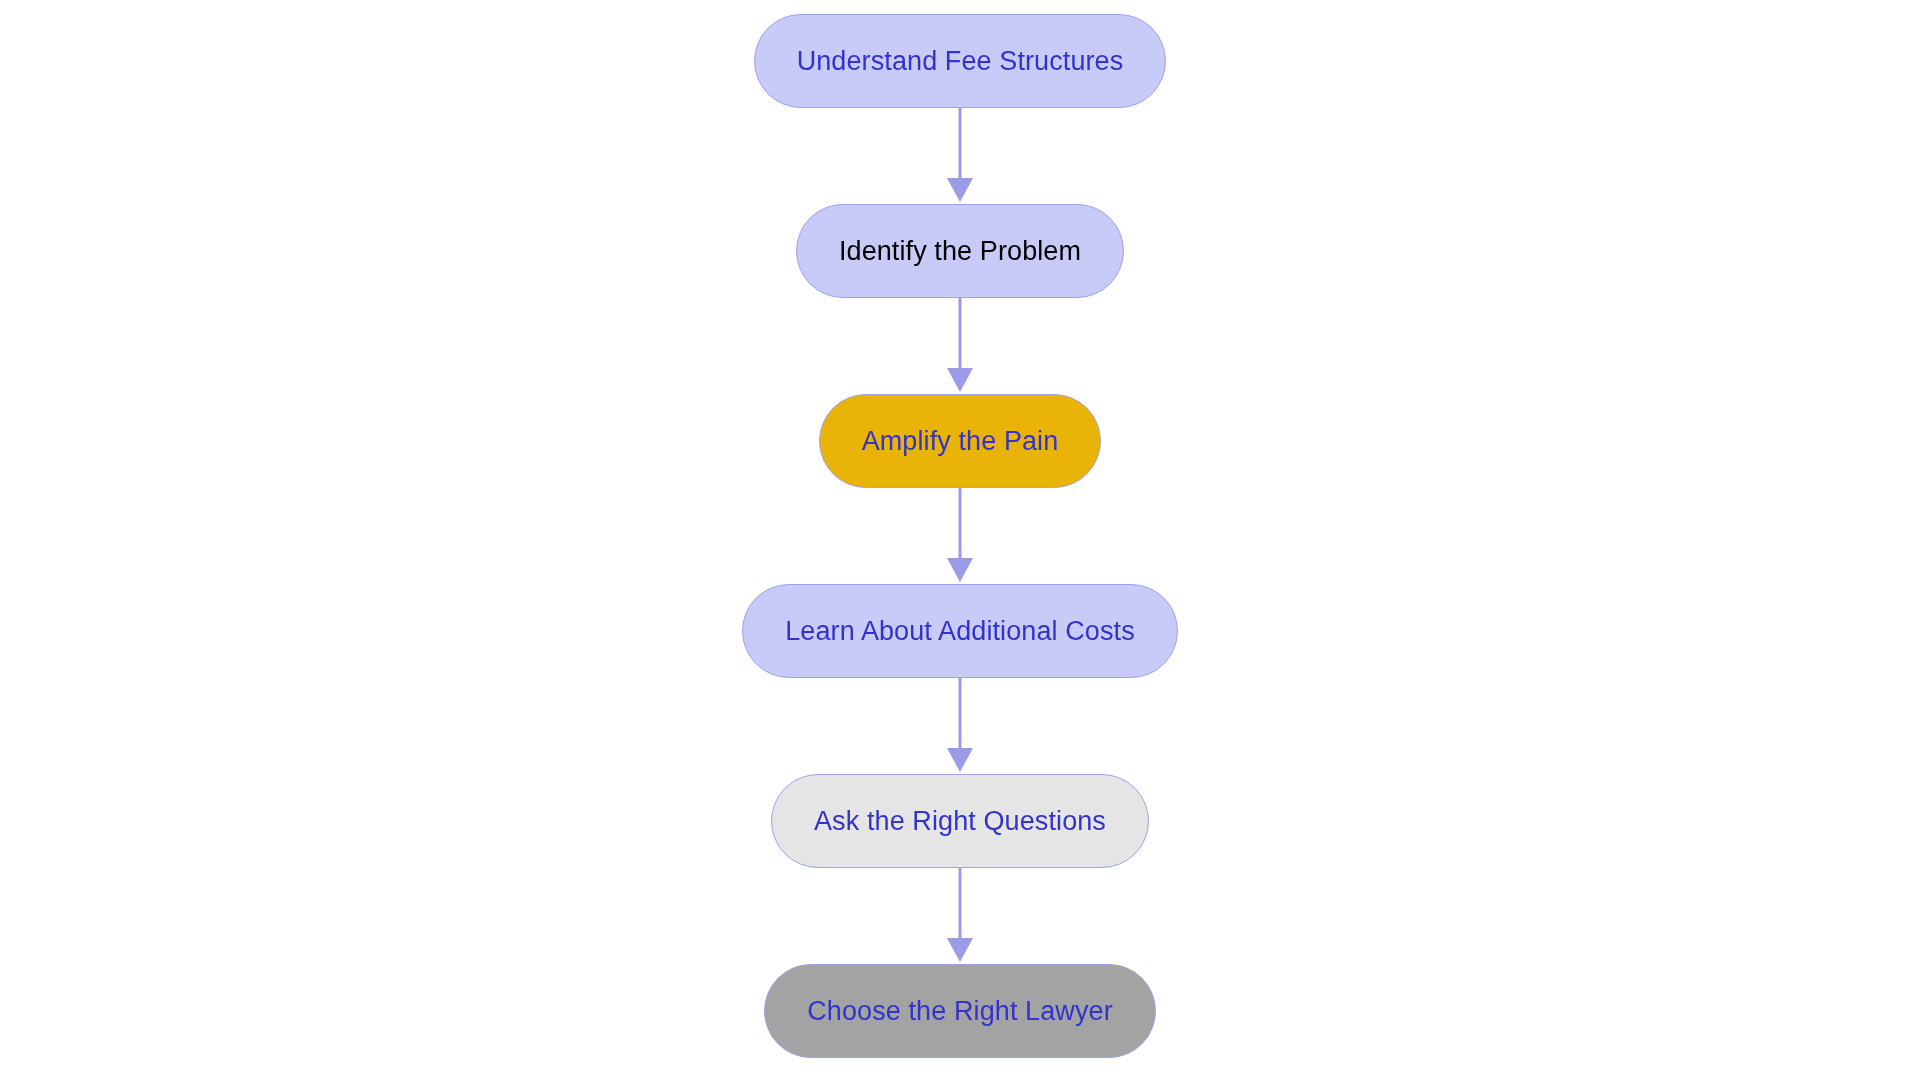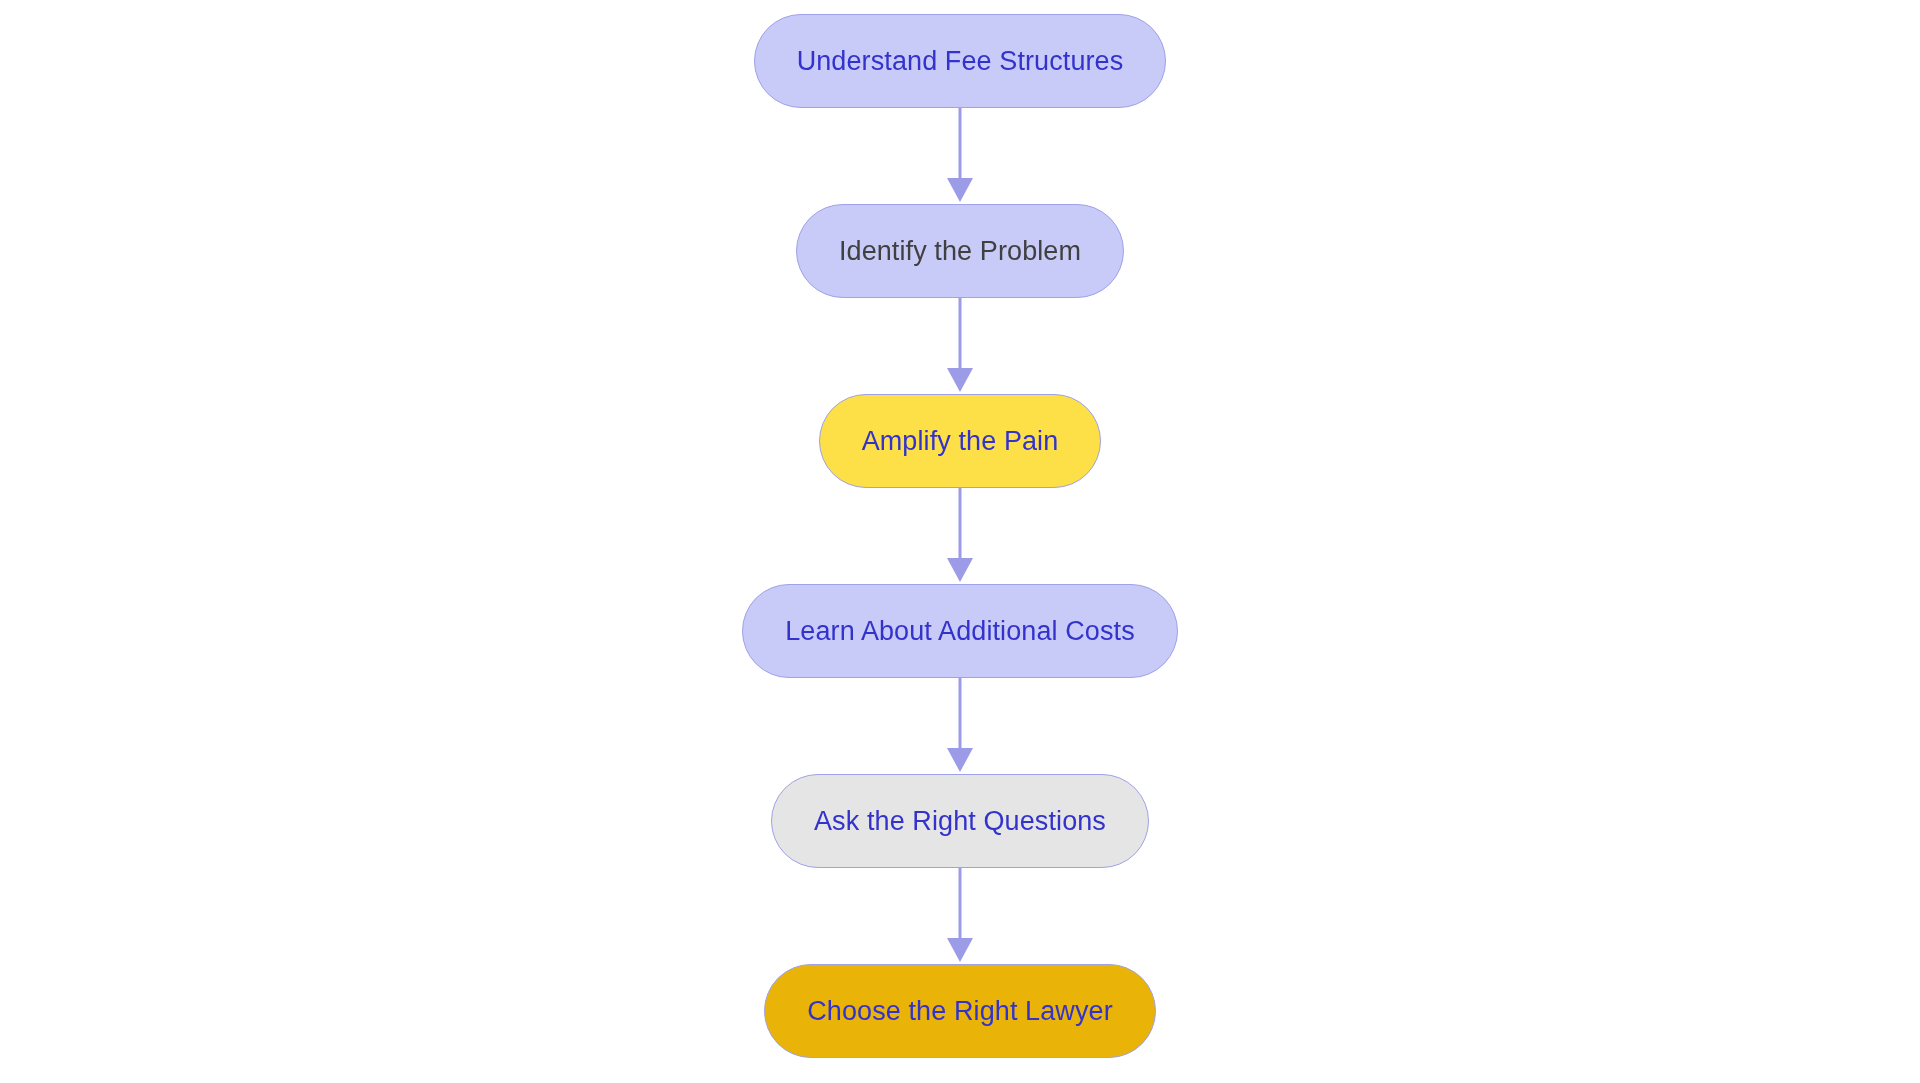--- a/index.html
+++ b/index.html
@@ -94,31 +94,31 @@
     </div>
 
     <div class="connector">
       <svg viewBox="0 0 40 96" xmlns="http://www.w3.org/2000/svg" aria-hidden="true">
         <line x1="20" y1="0" x2="20" y2="74" stroke="#9b9be8" stroke-width="3"></line>
         <polygon points="20,94 7,70 33,70" fill="#9b9be8"></polygon>
       </svg>
     </div>
 
     <div class="node w-2" style="background: rgb(200, 202, 248); border-color: rgb(159, 162, 232);">
-      <span class="node-label" style="color: #404040;">Identify the Problem</span>
+      <span class="node-label" style="color: #000000;">Identify the Problem</span>
     </div>
 
     <div class="connector">
       <svg viewBox="0 0 40 96" xmlns="http://www.w3.org/2000/svg" aria-hidden="true">
         <line x1="20" y1="0" x2="20" y2="74" stroke="#9b9be8" stroke-width="3"></line>
         <polygon points="20,94 7,70 33,70" fill="#9b9be8"></polygon>
       </svg>
     </div>
 
-    <div class="node w-3" style="background: #fde047; border-color: rgb(159, 162, 232);">
+    <div class="node w-3" style="background: #eab308; border-color: rgb(159, 162, 232);">
       <span class="node-label" style="color: rgb(51, 51, 204);">Amplify the Pain</span>
     </div>
 
     <div class="connector">
       <svg viewBox="0 0 40 96" xmlns="http://www.w3.org/2000/svg" aria-hidden="true">
         <line x1="20" y1="0" x2="20" y2="74" stroke="#9b9be8" stroke-width="3"></line>
         <polygon points="20,94 7,70 33,70" fill="#9b9be8"></polygon>
       </svg>
     </div>
 
@@ -137,18 +137,18 @@
       <span class="node-label" style="color: rgb(51, 51, 204);">Ask the Right Questions</span>
     </div>
 
     <div class="connector">
       <svg viewBox="0 0 40 96" xmlns="http://www.w3.org/2000/svg" aria-hidden="true">
         <line x1="20" y1="0" x2="20" y2="74" stroke="#9b9be8" stroke-width="3"></line>
         <polygon points="20,94 7,70 33,70" fill="#9b9be8"></polygon>
       </svg>
     </div>
 
-    <div class="node w-6" style="background: #eab308; border-color: rgb(159, 162, 232);">
+    <div class="node w-6" style="background: #a3a3a3; border-color: rgb(159, 162, 232);">
       <span class="node-label" style="color: rgb(51, 51, 204);">Choose the Right Lawyer</span>
     </div>
 
   </div>
 </div>
 
 </body></html>

